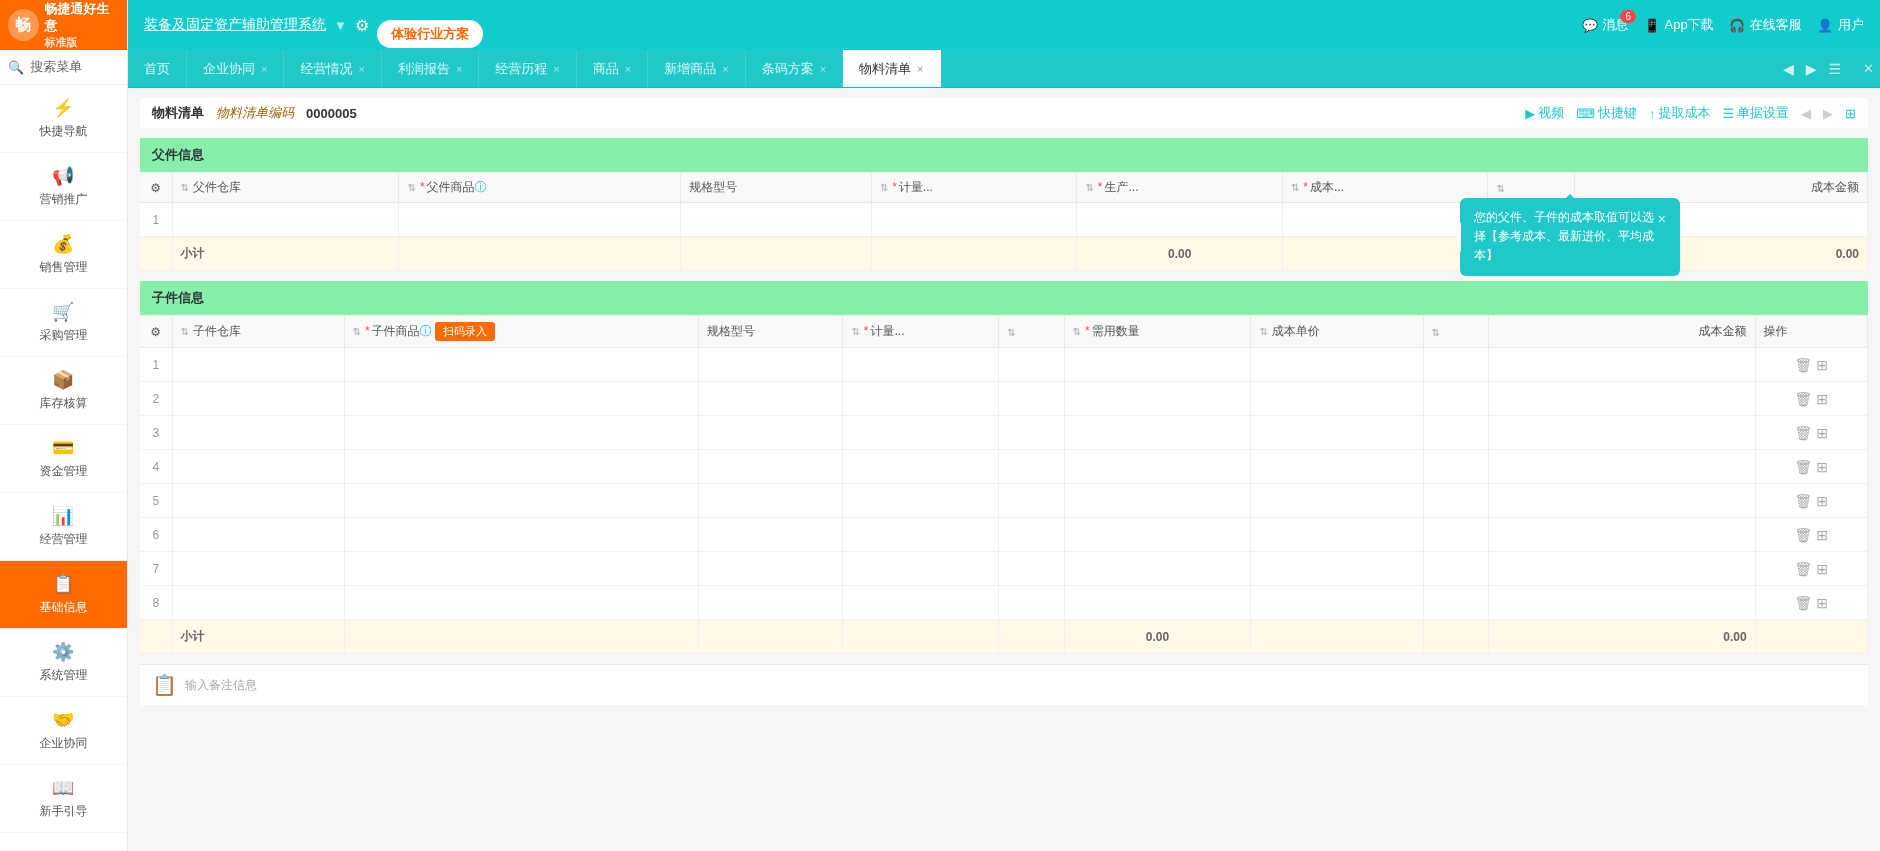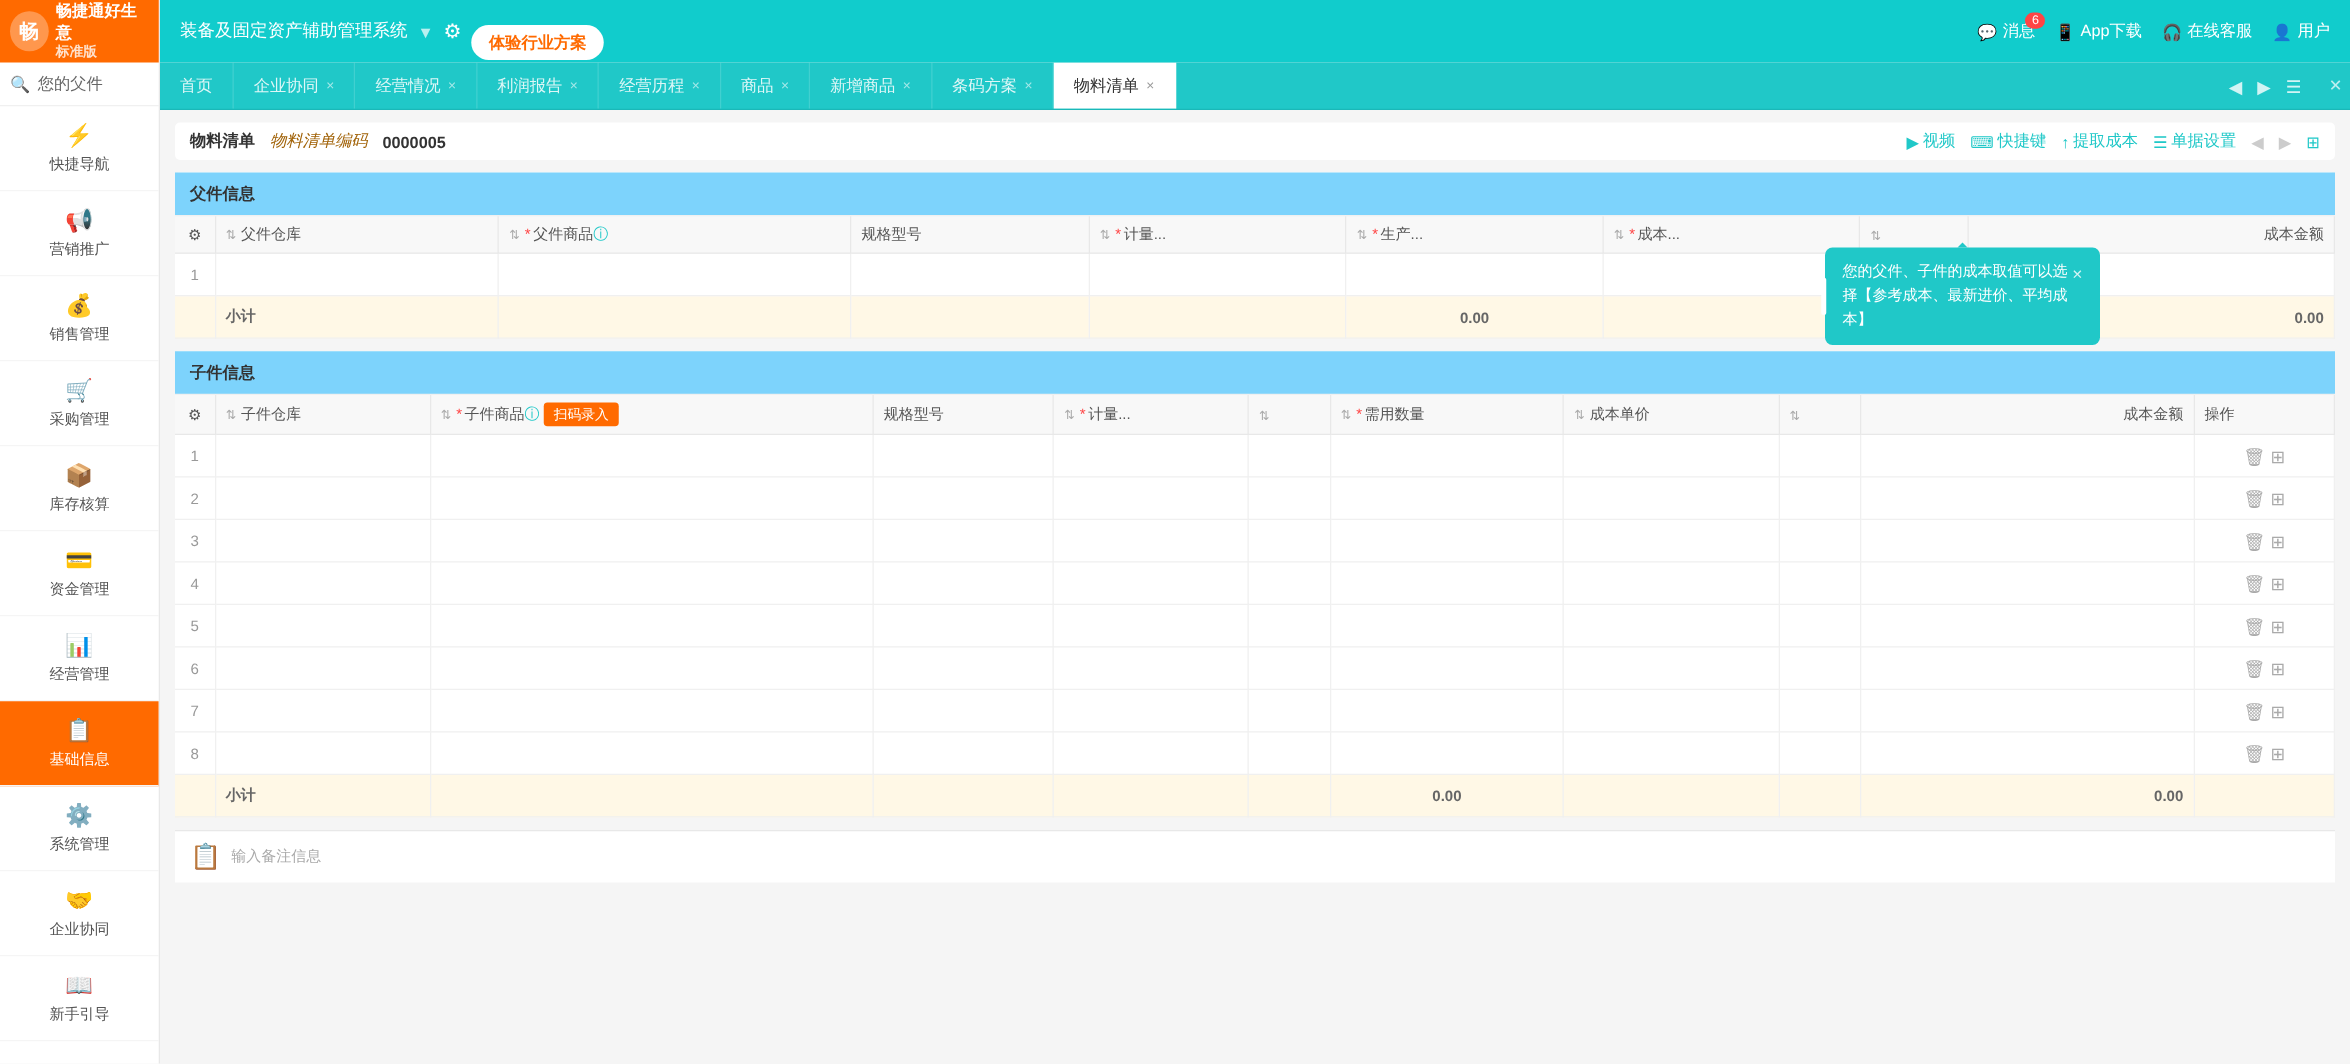--- a/index.html
+++ b/index.html
@@ -72,21 +72,21 @@
       gap: 8px;
     }
     .top-header-left {
       display: flex;
       align-items: center;
       gap: 8px;
       flex: 1;
       color: #fff;
       font-size: 13px;
     }
-    .system-title { color: #fff; font-size: 14px; }
+    .system-title { color: #fff; font-size: 14px; text-decoration: underline; }
     .system-arrow { color: rgba(255,255,255,0.7); }
     .settings-icon { color: #fff; font-size: 16px; cursor: pointer; }
     .trial-btn {
       background: #fff;
       color: #ff6a00;
       border: none;
       border-radius: 14px;
       padding: 5px 14px;
       font-size: 13px;
       cursor: pointer;
@@ -161,21 +161,21 @@
     }
     .breadcrumb-left { display: flex; align-items: center; gap: 12px; font-size: 13px; }
     .breadcrumb-title { font-weight: bold; color: #333; }
     .breadcrumb-code-label { color: #a16207; font-style: italic; }
     .breadcrumb-code { color: #333; font-weight: bold; }
     .breadcrumb-right { display: flex; align-items: center; gap: 12px; font-size: 13px; color: #20c8c8; }
     .breadcrumb-right-item { display: flex; align-items: center; gap: 3px; cursor: pointer; }
 
     
     .section { background: #fff; border-radius: 4px; margin-bottom: 10px; }
-    .section-title { padding: 8px 12px; font-weight: bold; font-size: 13px; color: #333; background: #7dd3fc; border-bottom: 1px solid #f0f0f0; }
+    .section-title { padding: 8px 12px; font-weight: bold; font-size: 13px; color: #333; background: #86efac; border-bottom: 1px solid #f0f0f0; }
 
     
     .data-table { width: 100%; border-collapse: collapse; font-size: 12px; }
     .data-table th {
       background: #f8f8f8;
       border-bottom: 1px solid #e8e8e8;
       border-right: 1px solid #e8e8e8;
       padding: 6px 8px;
       text-align: left;
       color: #555;
@@ -288,21 +288,21 @@
   <div class="sidebar-logo">
     <div class="sidebar-logo-icon">畅</div>
     <div class="sidebar-logo-text">
       <div>畅捷通好生意</div>
       <div style="font-size:11px;opacity:0.8">标准版</div>
     </div>
   </div>
 
   <div class="sidebar-search">
     <span>🔍</span>
-    <span>您的父件</span>
+    <span>搜索菜单</span>
   </div>
 
   <div class="sidebar-nav">
     <div class="sidebar-nav-item">
       <span class="icon">⚡</span>
       <span>快捷导航</span>
     </div>
     <div class="sidebar-nav-item">
       <span class="icon">📢</span>
       <span>营销推广</span>

